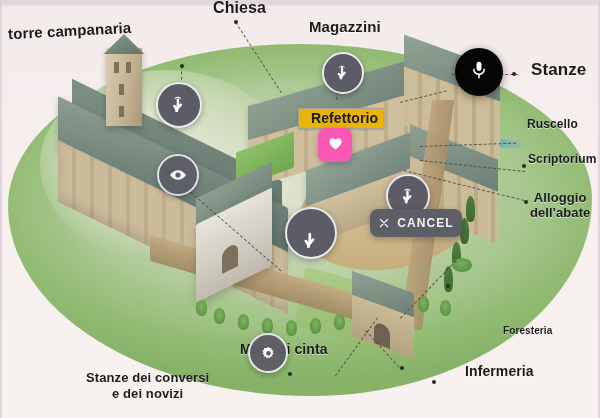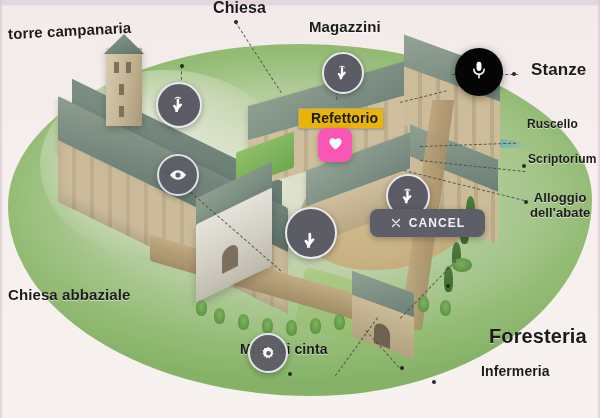--- a/index.html
+++ b/index.html
@@ -447,29 +447,30 @@
   <div class="lbl boxed" style="left:298px; top:108px; font-size:14px;">Refettorio</div>
 
   <div class="lbl" style="left:527px; top:117px; font-size:12px;">Ruscello</div>
 
   <div class="lbl" style="left:528px; top:152px; font-size:12px;">Scriptorium</div>
 
 
   <div class="lbl centered" style="left:530px; top:190px; font-size:13px; line-height:15px; white-space:pre-line;">Alloggio
 dell'abate</div>
 
-  <div class="lbl" style="left:8px; top:286px; font-size:15px;">Chiesa abbaziale</div>
 
   <div class="lbl" style="left:240px; top:341px; font-size:14px;">Mura di cinta</div>
 
-  <div class="lbl" style="left:489px; top:325px; font-size:20px;">Foresteria</div>
-
-  <div class="lbl" style="left:465px; top:363px; font-size:14px;margin-left:16px;">Infermeria</div>
-
-
+  <div class="lbl" style="left:503px; top:325px; font-size:10px;">Foresteria</div>
+
+  <div class="lbl" style="left:465px; top:363px; font-size:14px;">Infermeria</div>
+
+
+  <div class="lbl centered" style="left:86px; top:370px; font-size:13px; line-height:16px; white-space:pre-line;">Stanze dei conversi
+e dei novizi</div>
 
   <div class="hot" style="left:156px; top:82px; width:42px; height:42px;">
     <span>
       <svg width="20" height="20" viewBox="0 0 24 24" fill="#ffffff">
         <path d="M9.2 10.5V5.6a1.5 1.5 0 0 1 3 0v6.1l1.1-1.1a1.4 1.4 0 0 1 2 2l-3.4 3.9c-.6.7-1.1 1.6-1.1 2.6v1.3H7.6V19c0-1.1-.4-2-1-2.9l-1.5-2.2a1.4 1.4 0 0 1 2.1-1.8l1.9 1.9z"></path>
         <path d="M7.4 4.2a4.4 4.4 0 0 1 6.5 0" stroke="#ffffff" stroke-width="1.3" fill="none" stroke-linecap="round"></path>
       </svg>
     </span>
   </div>
 
@@ -529,21 +530,21 @@
 
   <div class="heart-btn" style="left:318px; top:128px;">
     <span>
       <svg width="17" height="17" viewBox="0 0 24 24" fill="#ffffff">
         <path d="M12 20.5S3.4 14.9 3.4 9.3A4.7 4.7 0 0 1 12 6.6a4.7 4.7 0 0 1 8.6 2.7c0 5.6-8.6 11.2-8.6 11.2z"></path>
       </svg>
     </span>
   </div>
 
 
-  <div class="pill" style="left:370px; top:209px; width:115px; height:28px; font-size:12px;">
+  <div class="pill" style="left:370px; top:209px; width:92px; height:28px; font-size:12px;">
     <span>
       <svg width="12" height="12" viewBox="0 0 24 24" fill="none" stroke="#f2f2f5" stroke-width="2.4" stroke-linecap="round">
         <path d="M5 5 19 19M19 5 5 19"></path>
       </svg>
     </span>
     <span>CANCEL</span>
   </div>
 
 </div>
 

